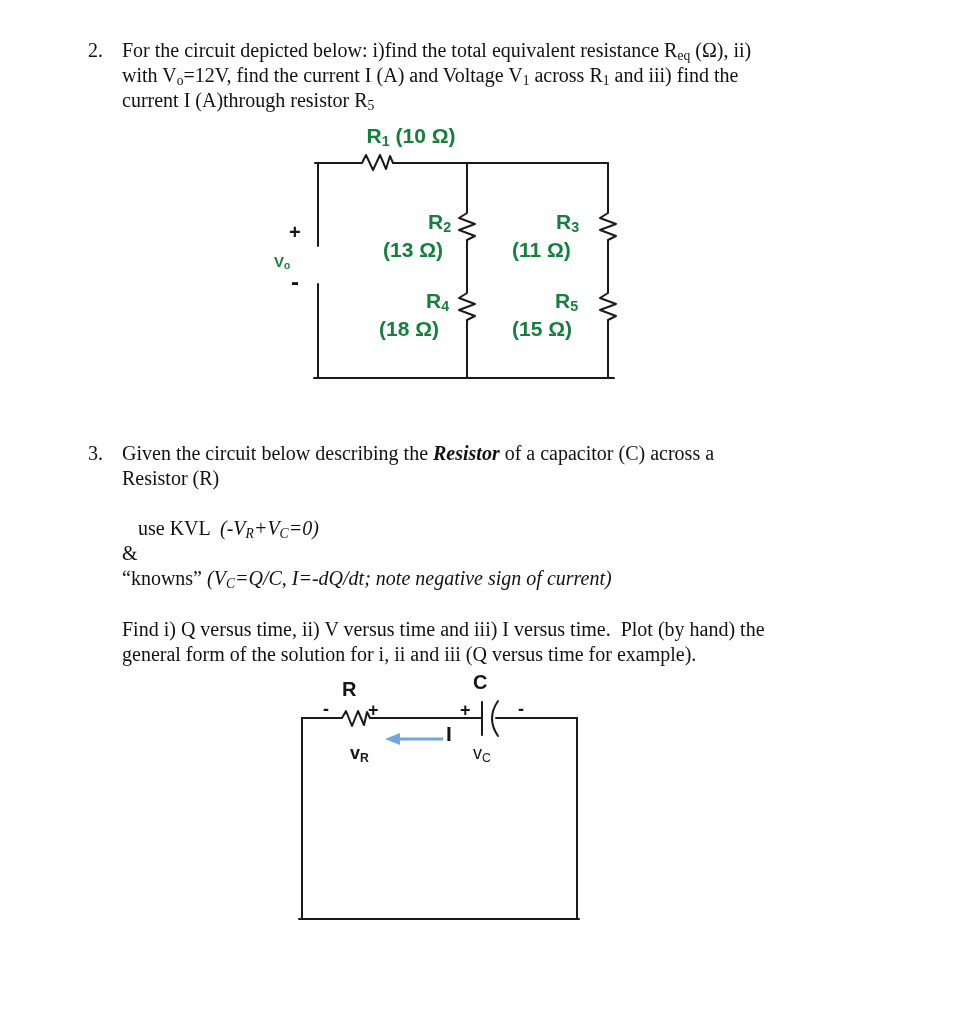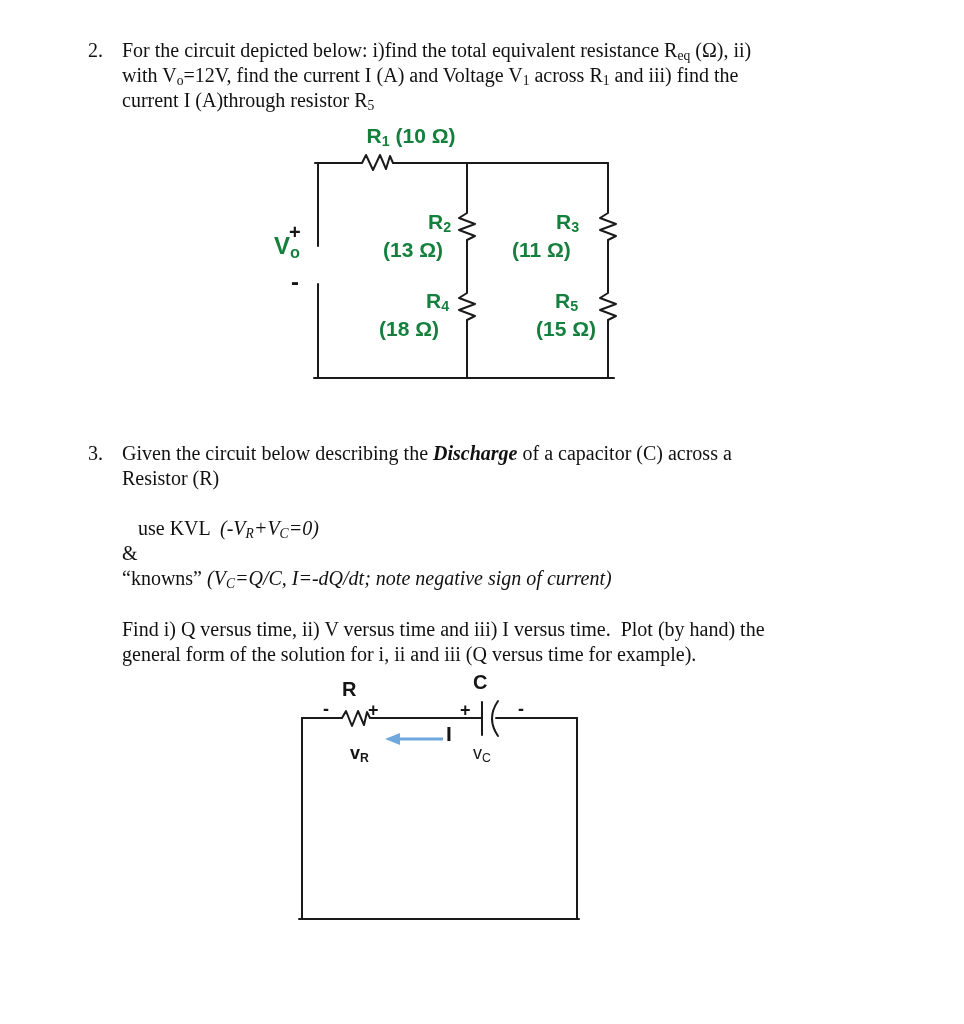--- a/index.html
+++ b/index.html
@@ -42,34 +42,34 @@
     <polyline points="318,163 318,246"></polyline>
     <polyline points="318,284 318,378"></polyline>
     <polyline points="314,378 614,378"></polyline>
     <polyline points="467,163 467,213 459,218 475,224 459,230 475,236 467,240 467,293 459,298 475,304 459,310 475,316 467,320 467,378"></polyline>
     <polyline points="608,163 608,213 600,218 616,224 600,230 616,236 608,240 608,293 600,298 616,304 600,310 616,316 608,320 608,378"></polyline>
   </g>
 </svg>
 
 <div class="abs clabel" style="left:355px;top:124px;width:112px;text-align:center"><span>R</span><span class="s-sub">1</span><span> (10 Ω)</span></div>
 <div class="abs csign" style="left:289px;top:222px">+</div>
-<div class="abs clabel" style="left:274px;top:234px;font-size:24px"><span>V</span><span class="s-sub">o</span></div>
+<div class="abs clabel" style="left:274px;top:250px;font-size:15px"><span>V</span><span class="s-sub">o</span></div>
 <div class="abs csign" style="left:291px;top:272px;font-size:24px">-</div>
 
 <div class="abs clabel" style="left:428px;top:210px"><span>R</span><span class="s-sub">2</span></div>
 <div class="abs clabel" style="left:383px;top:238px">(13 Ω)</div>
 <div class="abs clabel" style="left:556px;top:210px"><span>R</span><span class="s-sub">3</span></div>
 <div class="abs clabel" style="left:512px;top:238px">(11 Ω)</div>
 <div class="abs clabel" style="left:426px;top:289px"><span>R</span><span class="s-sub">4</span></div>
 <div class="abs clabel" style="left:379px;top:317px">(18 Ω)</div>
 <div class="abs clabel" style="left:555px;top:289px"><span>R</span><span class="s-sub">5</span></div>
-<div class="abs clabel" style="left:536px;top:317px">(15 Ω)</div>
+<div class="abs clabel" style="left:512px;top:317px">(15 Ω)</div>
 
 <div class="abs pnum" style="left:88px;top:441px">3.</div>
-<div class="abs body-line" style="left:122px;top:441px"><span>Given the circuit below describing the </span><span class="s-bi">Discharge</span><span> of a capacitor (C) across a</span></div>
+<div class="abs body-line" style="left:122px;top:441px"><span>Given the circuit below describing the </span><span class="s-bi">Resistor</span><span> of a capacitor (C) across a</span></div>
 <div class="abs body-line" style="left:122px;top:466px"><span>Resistor (R)</span></div>
 <div class="abs body-line" style="left:138px;top:516px"><span>use KVL  </span><span class="s-i">(-V</span><span class="s-i s-sub">R</span><span class="s-i">+V</span><span class="s-i s-sub">C</span><span class="s-i">=0)</span></div>
 <div class="abs body-line" style="left:122px;top:541px">&amp;</div>
 <div class="abs body-line" style="left:122px;top:566px"><span>“knowns” </span><span class="s-i">(V</span><span class="s-i s-sub">C</span><span class="s-i">=Q/C, I=-dQ/dt; note negative sign of current)</span></div>
 <div class="abs body-line" style="left:122px;top:617px"><span>Find i) Q versus time, ii) V versus time and iii) I versus time.  Plot (by hand) the</span></div>
 <div class="abs body-line" style="left:122px;top:642px"><span>general form of the solution for i, ii and iii (Q versus time for example).</span></div>
 
 <svg class="abs" style="left:283px;top:666px" width="310" height="265" viewBox="283 666 310 265">
   <g class="wire">
     <polyline points="302,718 342,718 346,711 352,726 358,711 364,725 367,712 370,718 482,718"></polyline>

